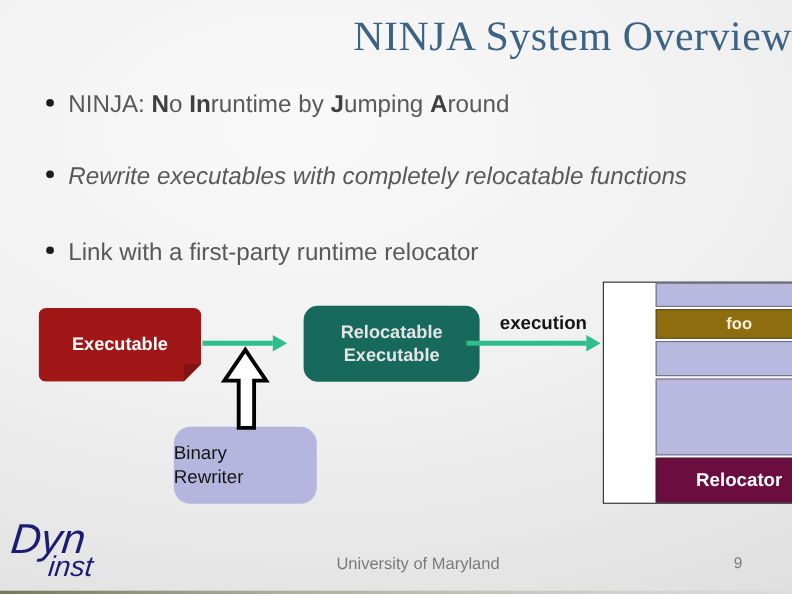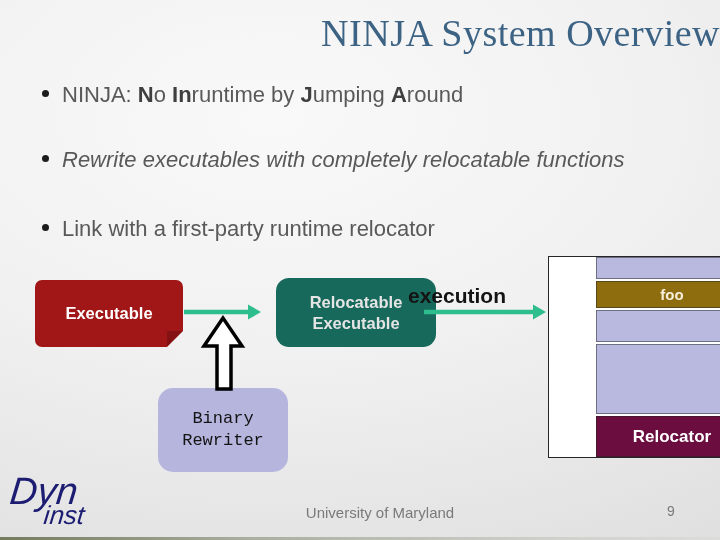--- a/index.html
+++ b/index.html
@@ -33,26 +33,26 @@
     display:flex;align-items:center;justify-content:center;
     color:#fff;font-weight:bold;font-size:16.5px;
   }
   .exec-box .fold{position:absolute;right:0;bottom:0;width:16px;height:16px;
     clip-path:polygon(0 100%,100% 0,0 0);background:rgba(0,0,0,.18);}
   .teal-box{
     left:262px;top:278px;width:160px;height:69px;border-radius:13px;
     display:flex;flex-direction:column;align-items:center;justify-content:center;
     color:#e5e5e5;font-weight:bold;font-size:16.5px;line-height:1.25;margin-left:14px;
   }
-  .execution-label{left:408px;top:284px;width:100px;
-    color:#141414;font-size:21px;font-weight:600;}
+  .execution-label{left:444px;top:284px;width:100px;text-align:center;
+    color:#141414;font-size:17px;font-weight:600;}
   .rewriter-box{
-    left:158px;top:388px;width:130px;height:84px;border-radius:15px;
-    display:flex;flex-direction:column;align-items:center;justify-content:center;
-    color:#141414;font-size:17px;line-height:1.3;font-family:Liberation Mono, monospace;
+    left:158px;top:388px;width:130px;height:70px;border-radius:15px;
+    display:flex;flex-direction:column;justify-content:center;
+    color:#141414;font-size:17px;line-height:1.3;
   }
 
   
   .stack{
     left:548px;top:256px;width:152px;
     background:#fff;border:1px solid #262626;
     display:flex;flex-direction:column;gap:2px;padding-left:47px;
   }
   .seg{box-sizing:border-box;border:1px solid rgba(35,35,35,.5);
     display:flex;align-items:center;justify-content:center;

